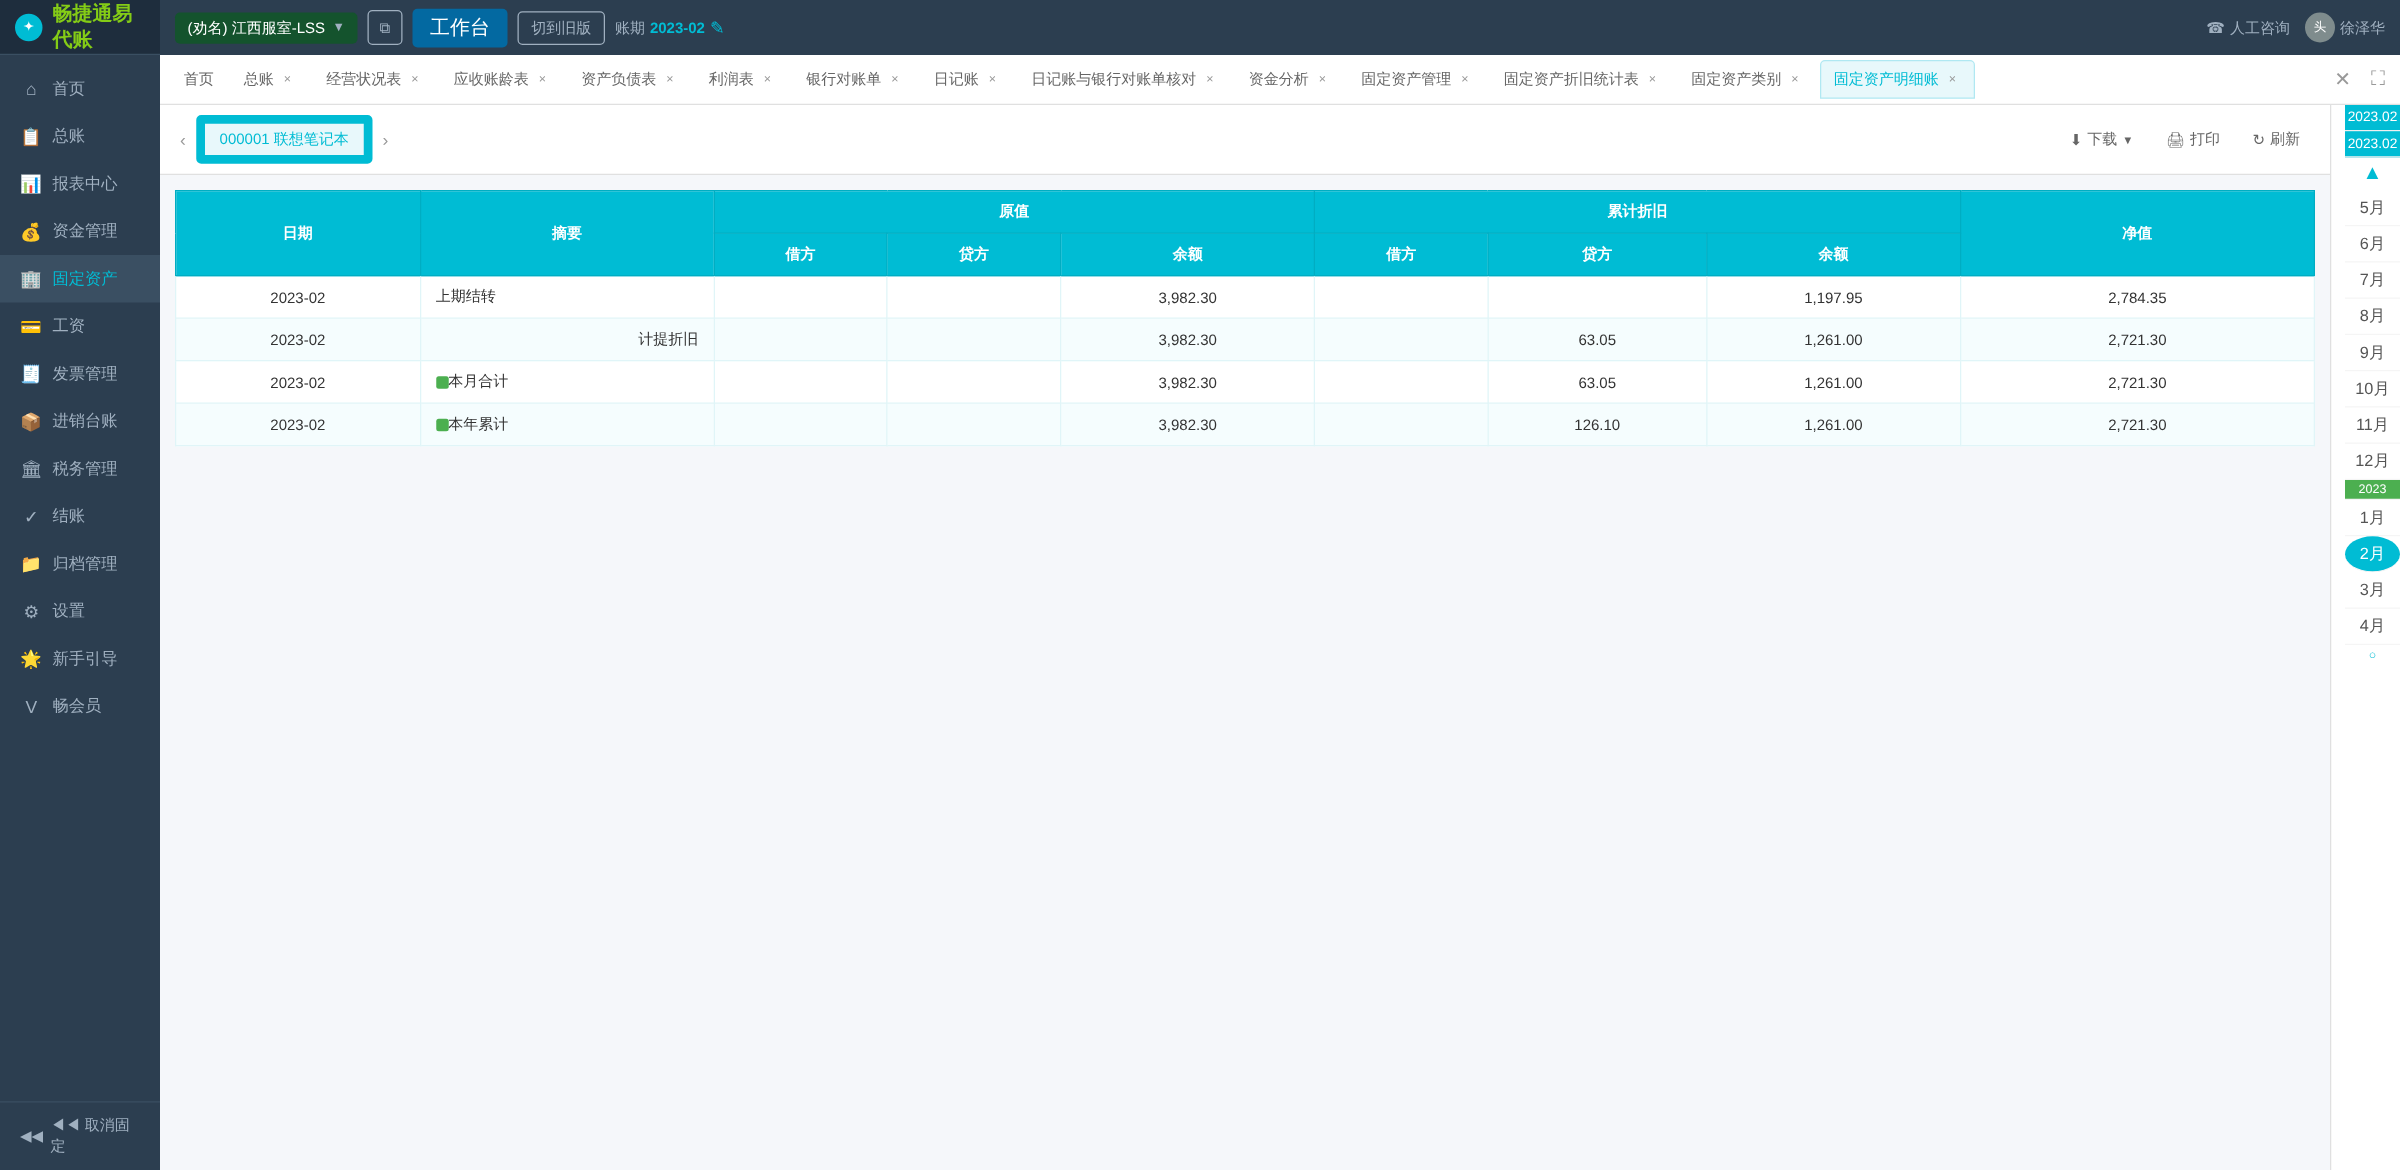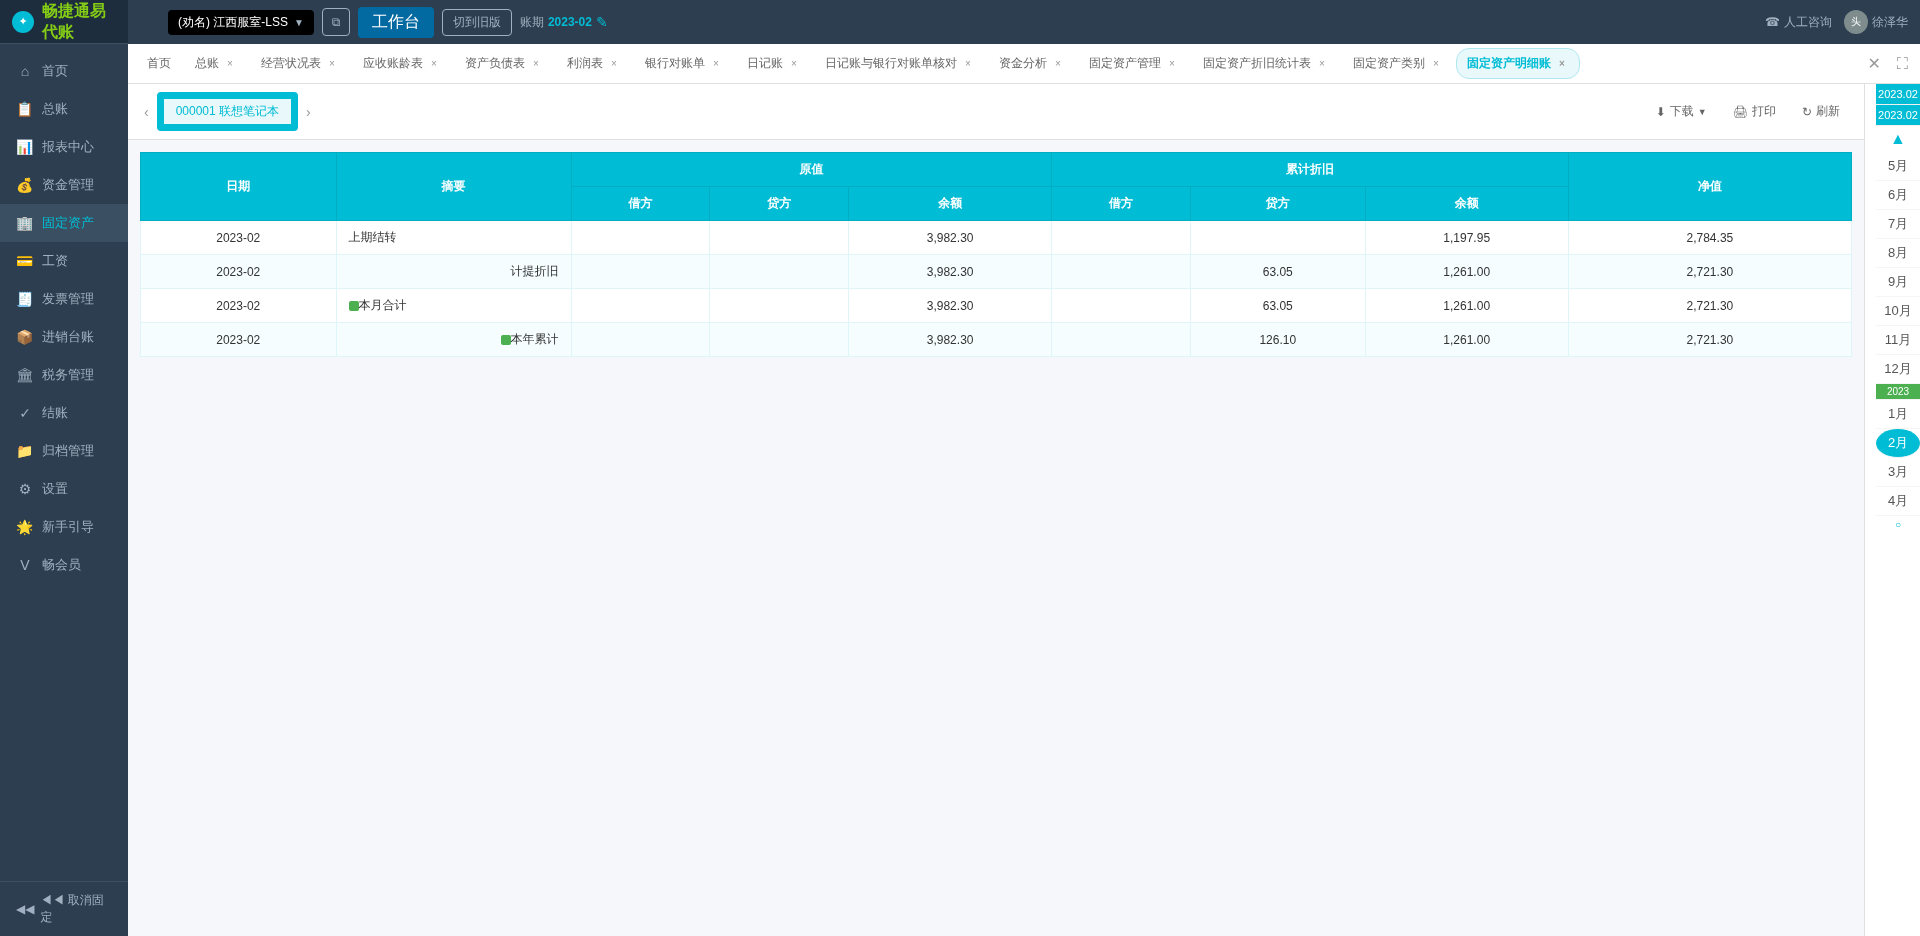--- a/index.html
+++ b/index.html
@@ -35,24 +35,23 @@
     }
     .sidebar-footer-icon { margin-right: 6px; font-size: 12px; }
 
     
     .header {
       position: fixed; left: 128px; top: 0; right: 0; height: 44px;
       background: #2c3e50; display: flex; align-items: center; padding: 0 12px;
       z-index: 99; gap: 8px;
     }
     .header-company {
-      display: flex; align-items: center; background: #000000; border-radius: 4px;
+      display: flex; align-items: center; background: #14532d; border-radius: 4px;
       padding: 4px 10px; color: #fff; font-size: 12px; cursor: pointer; gap: 6px;
       min-width: 140px;
-      margin-left: 28px;
     }
     .header-company-arrow { color: #a0b0c0; font-size: 10px; }
     .header-copy-btn {
       width: 28px; height: 28px; border-radius: 4px; border: 1px solid #a0b0c0;
       background: transparent; color: #a0b0c0; cursor: pointer; display: flex;
       align-items: center; justify-content: center; font-size: 12px;
     }
     .header-workbench-btn {
       background: #0369a1; color: #fff; border: none; border-radius: 4px;
       padding: 5px 14px; font-size: 16px; cursor: pointer;
@@ -75,22 +74,21 @@
       border-bottom: 1px solid #e0e0e0; z-index: 98; overflow: hidden;
       gap: 2px;
     }
     .tab-item {
       display: flex; align-items: center; padding: 6px 10px; font-size: 12px;
       cursor: pointer; color: #666; border-radius: 4px 4px 0 0; white-space: nowrap;
       border: 1px solid transparent; position: relative;
     }
     .tab-item.active {
       color: #00bcd4; background: #e8f8fb; border-color: #b0e8f2;
-      font-weight: bold;
-      border-radius: 13px;
+      font-weight: normal;
     }
     .tab-close {
       margin-left: 4px; font-size: 10px; color: #999; cursor: pointer;
       width: 14px; height: 14px; display: flex; align-items: center; justify-content: center;
       border-radius: 50%;
     }
     .tabbar-actions {
       margin-left: auto; display: flex; align-items: center; gap: 8px;
     }
     .tabbar-action-btn {
@@ -414,21 +412,21 @@
     <td></td>
     <td></td>
     <td>3,982.30</td>
     <td></td>
     <td>63.05</td>
     <td>1,261.00</td>
     <td>2,721.30</td>
   </tr>
             <tr>
     <td>2023-02</td>
-    <td style="text-align:right;"><div class="row-badge">
+    <td style="text-align:left;"><div class="row-badge">
                   <span class="badge-dot"></span>
                   <span>本年累计</span>
                 </div></td>
     <td></td>
     <td></td>
     <td>3,982.30</td>
     <td></td>
     <td>126.10</td>
     <td>1,261.00</td>
     <td>2,721.30</td>

